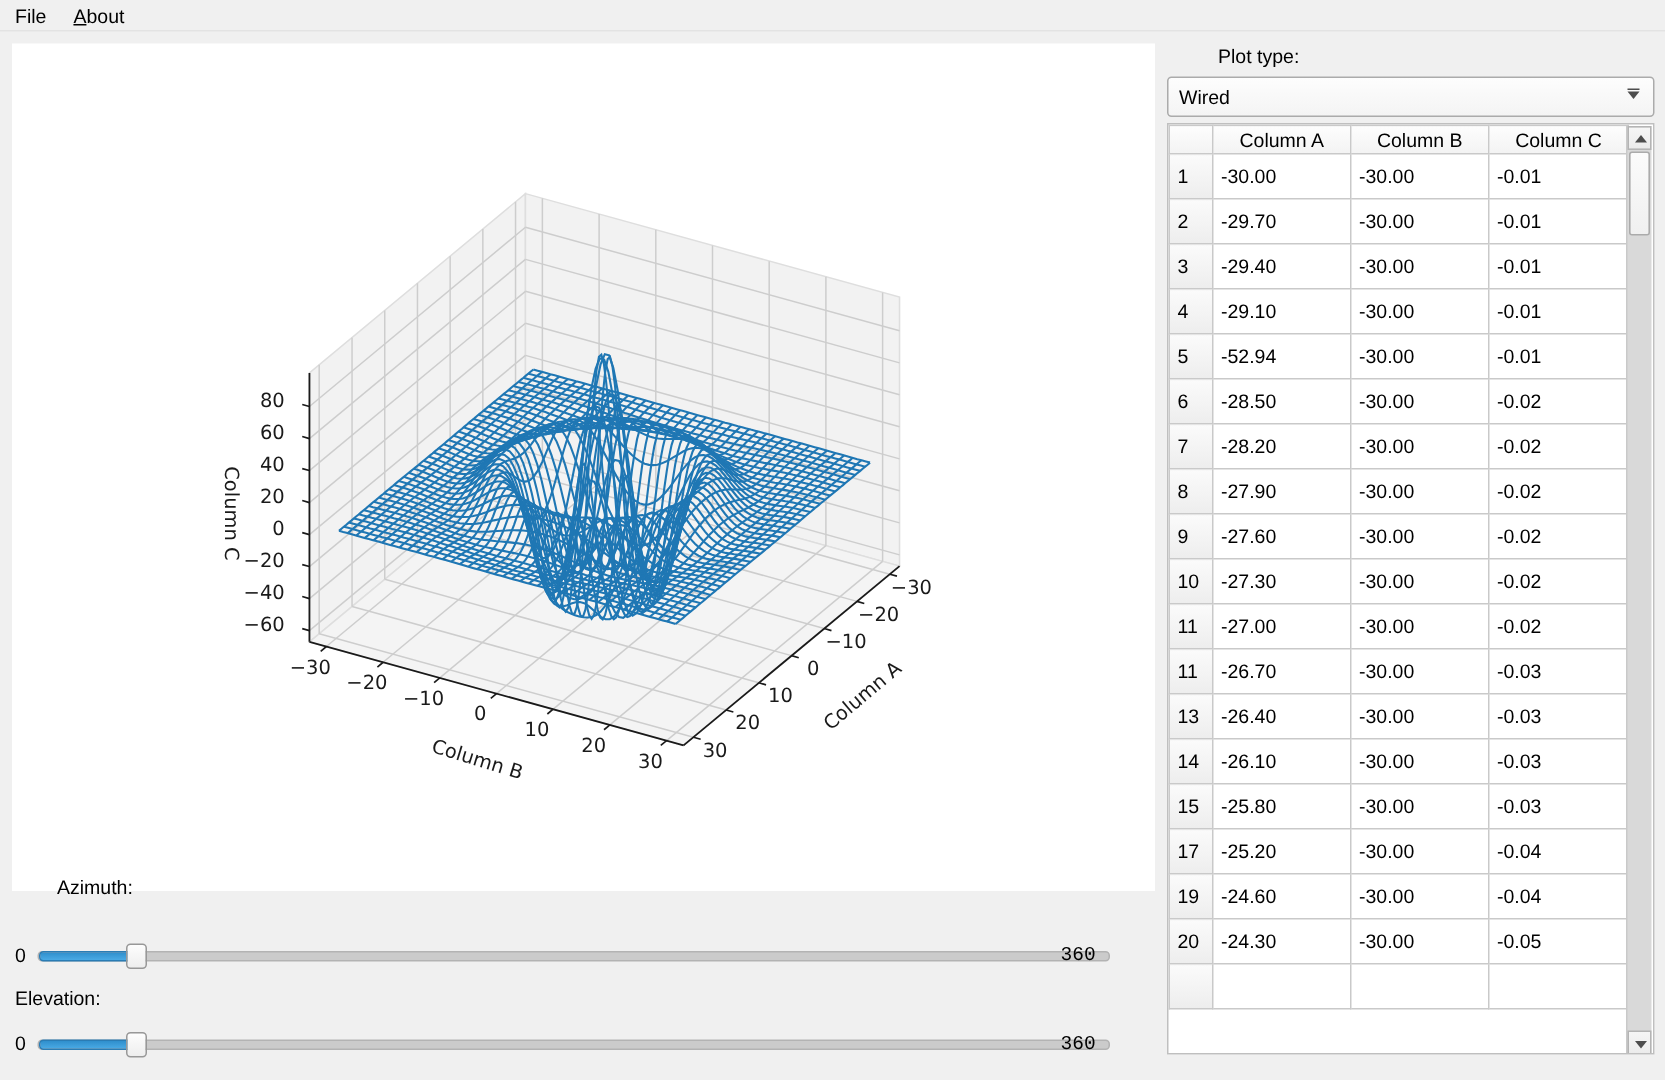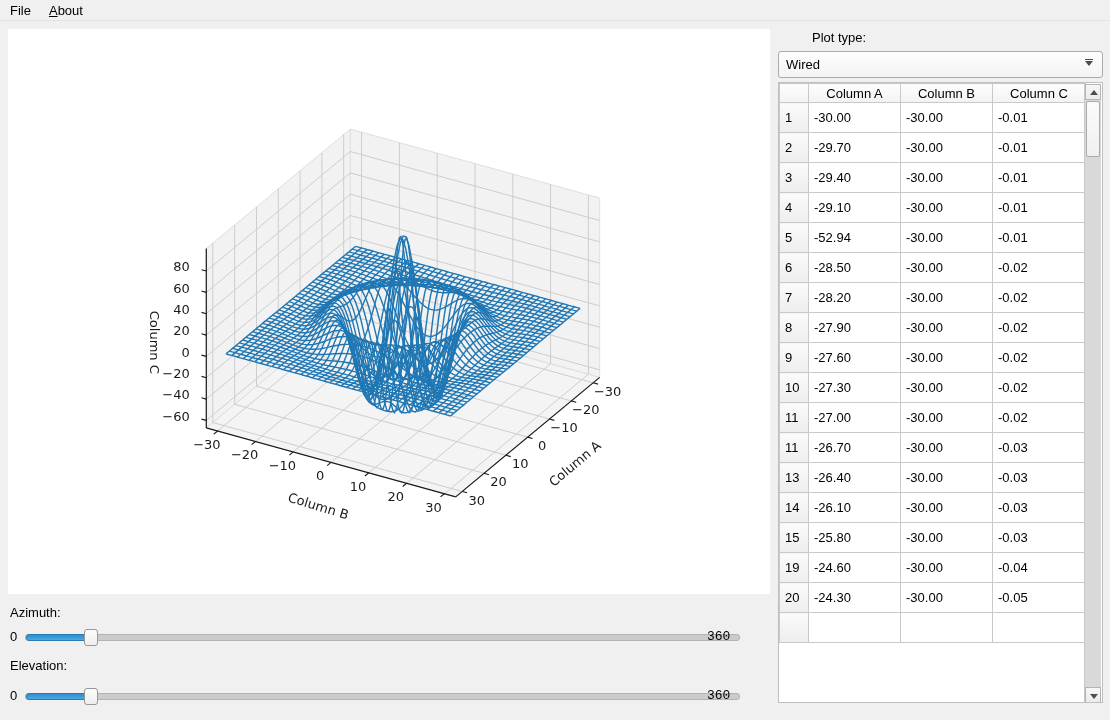--- a/index.html
+++ b/index.html
@@ -242,21 +242,21 @@
       <path d="M537.5 269.8L535.9 271.2L534.2 272.5L532.6 273.8L530.9 275.2L529.3 276.5L527.7 277.9L526.0 279.3L524.4 280.7L522.7 282.1L521.1 283.5L519.5 285.0L517.8 286.5L516.2 288.0L514.5 289.6L512.9 291.2L511.3 292.8L509.6 294.5L508.0 296.1L506.3 297.7L504.7 299.2L503.1 300.7L501.4 302.1L499.8 303.5L498.1 304.7L496.5 305.9L494.8 307.0L493.2 308.0L491.6 308.9L489.9 309.8L488.3 310.6L486.6 311.4L485.0 312.2L483.4 313.1L481.7 314.0L480.1 314.9L478.4 315.9L476.8 317.0L475.2 318.2L473.5 319.5L471.9 320.8L470.2 322.3L468.6 323.8L467.0 325.5L465.3 327.2L463.7 329.0L462.0 330.8L460.4 332.7L458.8 334.6L457.1 336.5L455.5 338.3L453.8 340.2L452.2 342.0L450.6 343.7L448.9 345.4L447.3 346.9L445.6 348.4L444.0 349.8L442.4 351.1L440.7 352.3L439.1 353.5L437.4 354.6L435.8 355.7L434.2 356.8L432.5 357.9L430.9 359.1L429.2 360.2L427.6 361.4L425.9 362.6L424.3 363.8L422.7 365.1L421.0 366.4L419.4 367.8L417.7 369.1L416.1 370.5L414.5 371.9L412.8 373.2L411.2 374.6L409.5 376.0L407.9 377.4" fill="none" stroke="#1f77b4" stroke-width="1.4"></path>
       <path d="M543.3 271.4L541.6 272.8L540.0 274.1L538.3 275.5L536.7 276.8L535.1 278.2L533.4 279.5L531.8 280.9L530.1 282.2L528.5 283.6L526.9 285.0L525.2 286.4L523.6 287.8L521.9 289.3L520.3 290.8L518.7 292.3L517.0 293.9L515.4 295.4L513.7 297.0L512.1 298.6L510.4 300.2L508.8 301.8L507.2 303.3L505.5 304.9L503.9 306.3L502.2 307.8L500.6 309.2L499.0 310.5L497.3 311.8L495.7 313.0L494.0 314.2L492.4 315.4L490.8 316.6L489.1 317.7L487.5 318.9L485.8 320.1L484.2 321.3L482.6 322.5L480.9 323.8L479.3 325.1L477.6 326.4L476.0 327.9L474.4 329.3L472.7 330.8L471.1 332.3L469.4 333.9L467.8 335.4L466.2 337.0L464.5 338.6L462.9 340.1L461.2 341.6L459.6 343.1L458.0 344.5L456.3 345.9L454.7 347.3L453.0 348.6L451.4 349.8L449.7 351.0L448.1 352.2L446.5 353.3L444.8 354.4L443.2 355.6L441.5 356.7L439.9 357.9L438.3 359.0L436.6 360.2L435.0 361.5L433.3 362.7L431.7 364.0L430.1 365.3L428.4 366.6L426.8 368.0L425.1 369.4L423.5 370.7L421.9 372.1L420.2 373.5L418.6 374.9L416.9 376.2L415.3 377.6L413.7 379.0" fill="none" stroke="#1f77b4" stroke-width="1.4"></path>
       <path d="M549.0 273.0L547.4 274.4L545.7 275.7L544.1 277.1L542.5 278.4L540.8 279.8L539.2 281.1L537.5 282.5L535.9 283.8L534.2 285.2L532.6 286.5L531.0 287.9L529.3 289.3L527.7 290.7L526.0 292.1L524.4 293.6L522.8 295.0L521.1 296.5L519.5 298.0L517.8 299.6L516.2 301.1L514.6 302.7L512.9 304.2L511.3 305.8L509.6 307.3L508.0 308.9L506.4 310.4L504.7 311.9L503.1 313.3L501.4 314.8L499.8 316.2L498.2 317.6L496.5 318.9L494.9 320.3L493.2 321.6L491.6 323.0L490.0 324.3L488.3 325.6L486.7 327.0L485.0 328.3L483.4 329.7L481.8 331.1L480.1 332.4L478.5 333.8L476.8 335.2L475.2 336.6L473.6 338.0L471.9 339.4L470.3 340.7L468.6 342.0L467.0 343.4L465.3 344.6L463.7 345.9L462.1 347.1L460.4 348.4L458.8 349.5L457.1 350.7L455.5 351.9L453.9 353.1L452.2 354.2L450.6 355.4L448.9 356.6L447.3 357.8L445.7 359.0L444.0 360.3L442.4 361.6L440.7 362.9L439.1 364.2L437.5 365.5L435.8 366.9L434.2 368.2L432.5 369.6L430.9 371.0L429.3 372.3L427.6 373.7L426.0 375.1L424.3 376.5L422.7 377.9L421.1 379.2L419.4 380.6" fill="none" stroke="#1f77b4" stroke-width="1.4"></path>
       <path d="M554.8 274.6L553.1 276.0L551.5 277.3L549.8 278.7L548.2 280.1L546.6 281.4L544.9 282.7L543.3 284.1L541.6 285.4L540.0 286.8L538.4 288.1L536.7 289.5L535.1 290.8L533.4 292.2L531.8 293.6L530.2 295.0L528.5 296.4L526.9 297.8L525.2 299.3L523.6 300.7L522.0 302.2L520.3 303.7L518.7 305.2L517.0 306.7L515.4 308.2L513.8 309.7L512.1 311.2L510.5 312.7L508.8 314.2L507.2 315.7L505.6 317.2L503.9 318.7L502.3 320.1L500.6 321.6L499.0 323.0L497.4 324.4L495.7 325.8L494.1 327.2L492.4 328.5L490.8 329.9L489.1 331.3L487.5 332.6L485.9 334.0L484.2 335.3L482.6 336.6L480.9 337.9L479.3 339.2L477.7 340.5L476.0 341.8L474.4 343.1L472.7 344.3L471.1 345.6L469.5 346.8L467.8 348.0L466.2 349.2L464.5 350.4L462.9 351.6L461.3 352.8L459.6 354.1L458.0 355.3L456.3 356.5L454.7 357.8L453.1 359.1L451.4 360.4L449.8 361.7L448.1 363.0L446.5 364.4L444.9 365.7L443.2 367.1L441.6 368.5L439.9 369.8L438.3 371.2L436.7 372.6L435.0 374.0L433.4 375.3L431.7 376.7L430.1 378.1L428.5 379.5L426.8 380.8L425.2 382.2" fill="none" stroke="#1f77b4" stroke-width="1.4"></path>
       <path d="M560.5 276.2L558.9 277.6L557.2 278.9L555.6 280.3L554.0 281.7L552.3 283.0L550.7 284.4L549.0 285.7L547.4 287.1L545.8 288.4L544.1 289.8L542.5 291.1L540.8 292.5L539.2 293.8L537.6 295.2L535.9 296.5L534.3 297.9L532.6 299.3L531.0 300.7L529.4 302.1L527.7 303.5L526.1 304.9L524.4 306.3L522.8 307.8L521.2 309.2L519.5 310.7L517.9 312.2L516.2 313.6L514.6 315.1L513.0 316.6L511.3 318.0L509.7 319.5L508.0 320.9L506.4 322.4L504.7 323.8L503.1 325.2L501.5 326.6L499.8 328.0L498.2 329.4L496.5 330.8L494.9 332.1L493.3 333.5L491.6 334.8L490.0 336.1L488.3 337.5L486.7 338.8L485.1 340.1L483.4 341.3L481.8 342.6L480.1 343.9L478.5 345.1L476.9 346.4L475.2 347.7L473.6 348.9L471.9 350.2L470.3 351.4L468.7 352.7L467.0 354.0L465.4 355.3L463.7 356.6L462.1 357.9L460.5 359.2L458.8 360.5L457.2 361.9L455.5 363.2L453.9 364.6L452.3 366.0L450.6 367.3L449.0 368.7L447.3 370.1L445.7 371.5L444.0 372.8L442.4 374.2L440.8 375.6L439.1 377.0L437.5 378.3L435.8 379.7L434.2 381.1L432.6 382.4L430.9 383.8" fill="none" stroke="#1f77b4" stroke-width="1.4"></path>
       <path d="M566.3 277.8L564.6 279.2L563.0 280.5L561.4 281.9L559.7 283.3L558.1 284.6L556.4 286.0L554.8 287.3L553.2 288.7L551.5 290.0L549.9 291.4L548.2 292.7L546.6 294.1L545.0 295.4L543.3 296.8L541.7 298.1L540.0 299.5L538.4 300.8L536.8 302.2L535.1 303.6L533.5 304.9L531.8 306.3L530.2 307.7L528.5 309.1L526.9 310.5L525.3 311.9L523.6 313.3L522.0 314.7L520.3 316.2L518.7 317.6L517.1 319.0L515.4 320.4L513.8 321.8L512.1 323.2L510.5 324.7L508.9 326.1L507.2 327.5L505.6 328.8L503.9 330.2L502.3 331.6L500.7 333.0L499.0 334.3L497.4 335.6L495.7 337.0L494.1 338.3L492.5 339.6L490.8 340.9L489.2 342.3L487.5 343.6L485.9 344.9L484.3 346.2L482.6 347.5L481.0 348.8L479.3 350.1L477.7 351.4L476.1 352.7L474.4 354.0L472.8 355.4L471.1 356.7L469.5 358.0L467.9 359.4L466.2 360.7L464.6 362.1L462.9 363.5L461.3 364.8L459.6 366.2L458.0 367.6L456.4 369.0L454.7 370.3L453.1 371.7L451.4 373.1L449.8 374.5L448.2 375.8L446.5 377.2L444.9 378.6L443.2 379.9L441.6 381.3L440.0 382.7L438.3 384.0L436.7 385.4" fill="none" stroke="#1f77b4" stroke-width="1.4"></path>
       <path d="M572.0 279.4L570.4 280.8L568.8 282.1L567.1 283.5L565.5 284.9L563.8 286.2L562.2 287.6L560.6 288.9L558.9 290.3L557.3 291.6L555.6 293.0L554.0 294.4L552.4 295.7L550.7 297.1L549.1 298.4L547.4 299.8L545.8 301.1L544.1 302.5L542.5 303.8L540.9 305.2L539.2 306.5L537.6 307.9L535.9 309.2L534.3 310.6L532.7 312.0L531.0 313.3L529.4 314.7L527.7 316.1L526.1 317.5L524.5 318.9L522.8 320.3L521.2 321.6L519.5 323.0L517.9 324.4L516.3 325.8L514.6 327.2L513.0 328.6L511.3 329.9L509.7 331.3L508.1 332.7L506.4 334.0L504.8 335.4L503.1 336.7L501.5 338.1L499.9 339.4L498.2 340.8L496.6 342.1L494.9 343.5L493.3 344.8L491.7 346.1L490.0 347.5L488.4 348.8L486.7 350.1L485.1 351.5L483.4 352.8L481.8 354.2L480.2 355.5L478.5 356.9L476.9 358.3L475.2 359.6L473.6 361.0L472.0 362.4L470.3 363.7L468.7 365.1L467.0 366.5L465.4 367.8L463.8 369.2L462.1 370.6L460.5 372.0L458.8 373.3L457.2 374.7L455.6 376.1L453.9 377.4L452.3 378.8L450.6 380.2L449.0 381.5L447.4 382.9L445.7 384.3L444.1 385.6L442.4 387.0" fill="none" stroke="#1f77b4" stroke-width="1.4"></path>
     </svg>
 </div>
 
-<div class="ctrl-label" style="top:605px;">Azimuth:</div>
+<div class="ctrl-label" style="top:584px;margin-left:28px;">Azimuth:</div>
 <div class="slider-row" style="top:627px;">
   <span class="slider-min">0</span>
   <div class="slider-track" id="az-track">
     <div class="slider-fill" style="width: 65px;"></div>
     <div class="slider-handle" style="left: 58px;"></div>
   </div>
   <span class="slider-max">360</span>
 </div>
 
 <div class="ctrl-label" style="top:658px;">Elevation:</div>
@@ -376,20 +376,26 @@
       <td class="val">-30.00</td>
       <td class="val">-0.03</td>
         </tr>
         <tr>
       <td class="rownum">15</td>
       <td class="val">-25.80</td>
       <td class="val">-30.00</td>
       <td class="val">-0.03</td>
         </tr>
         <tr>
+      <td class="rownum">17</td>
+      <td class="val">-25.20</td>
+      <td class="val">-30.00</td>
+      <td class="val">-0.04</td>
+        </tr>
+        <tr>
       <td class="rownum">19</td>
       <td class="val">-24.60</td>
       <td class="val">-30.00</td>
       <td class="val">-0.04</td>
         </tr>
         <tr>
       <td class="rownum">20</td>
       <td class="val">-24.30</td>
       <td class="val">-30.00</td>
       <td class="val">-0.05</td>

